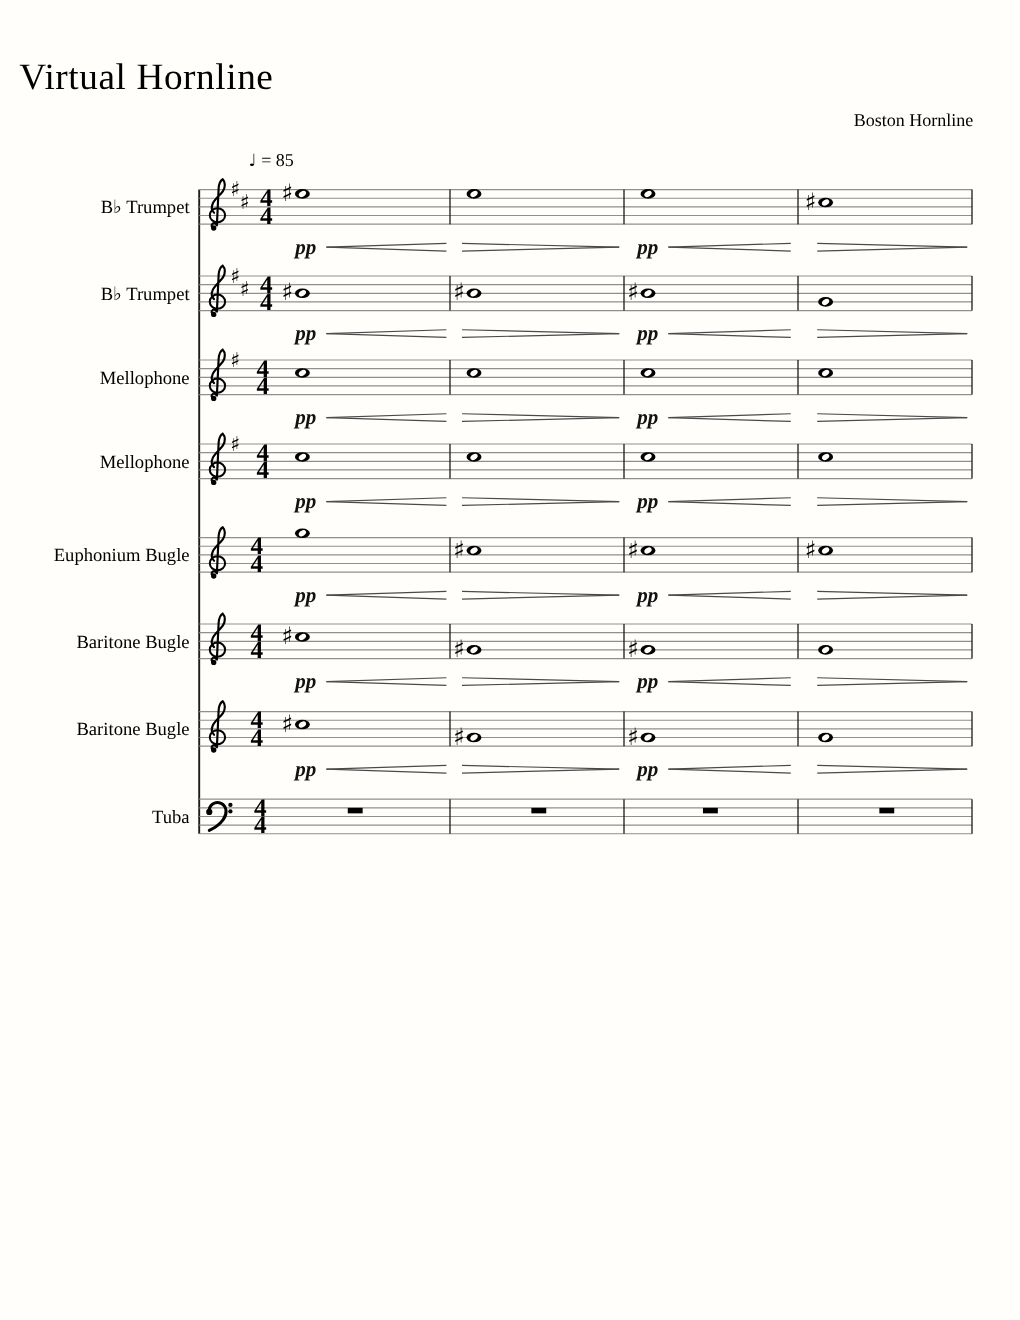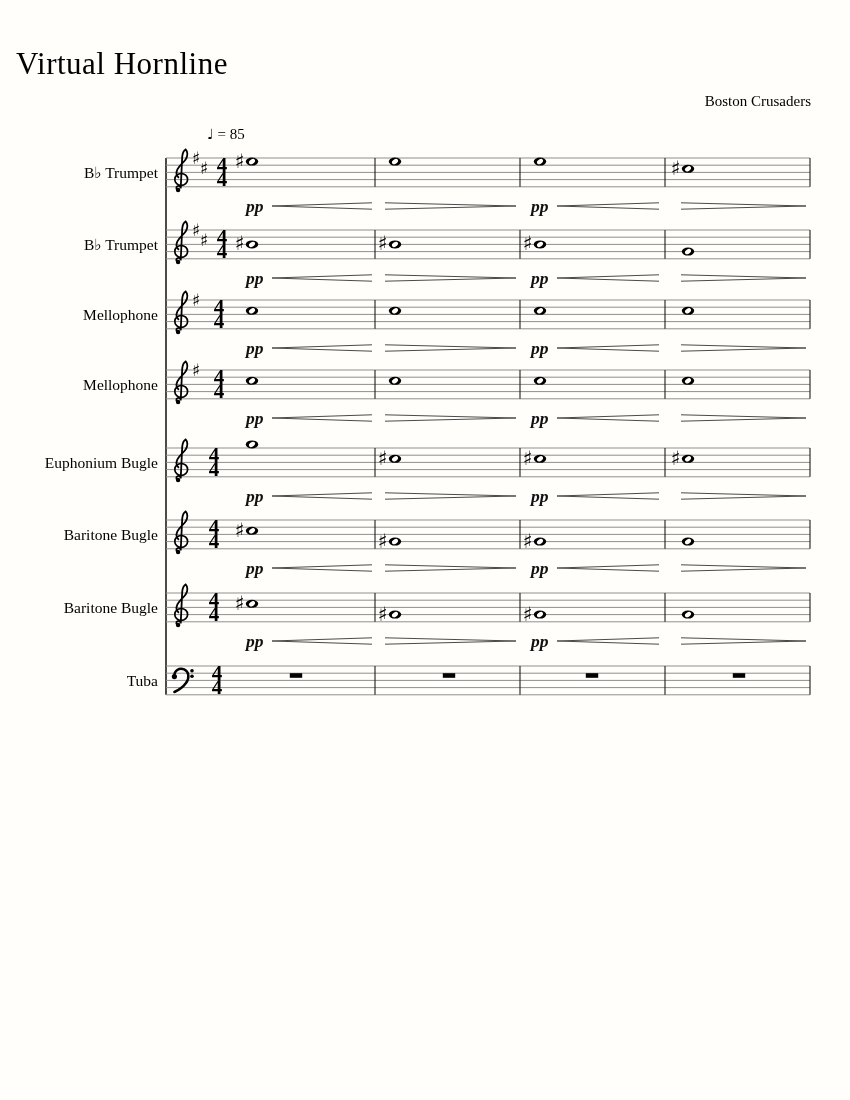--- a/index.html
+++ b/index.html
@@ -30,21 +30,21 @@
   text.ts{font-family:"Liberation Serif","DejaVu Serif",serif;font-size:21px;font-weight:bold;fill:#000;}
   text.acc{font-family:"DejaVu Sans",sans-serif;font-size:20px;fill:#000;}
   text.keyacc{font-family:"DejaVu Sans",sans-serif;font-size:17px;fill:#000;}
   text.dyn{font-family:"Liberation Serif","DejaVu Serif",serif;font-size:17.5px;font-style:italic;font-weight:bold;fill:#111;}
 </style>
 </head>
 <body>
 
 <div class="page">
   <h1 class="title">Virtual Hornline</h1>
-  <div class="credit">Boston Crusaders</div>
+  <div class="credit">Boston Hornline</div>
   <div class="tempo"><span class="note">♩</span>
     <span class="val">= 85</span>
   </div>
   <svg id="score-svg" width="850" height="1100" viewBox="0 0 850 1100">
       <line x1="166" y1="158" x2="166" y2="694.8" class="sysline"></line>
       <line x1="166" y1="158" x2="810" y2="158" class="staffline"></line>
       <line x1="166" y1="165.2" x2="810" y2="165.2" class="staffline"></line>
       <line x1="166" y1="172.4" x2="810" y2="172.4" class="staffline"></line>
       <line x1="166" y1="179.6" x2="810" y2="179.6" class="staffline"></line>
       <line x1="166" y1="186.8" x2="810" y2="186.8" class="staffline"></line>

